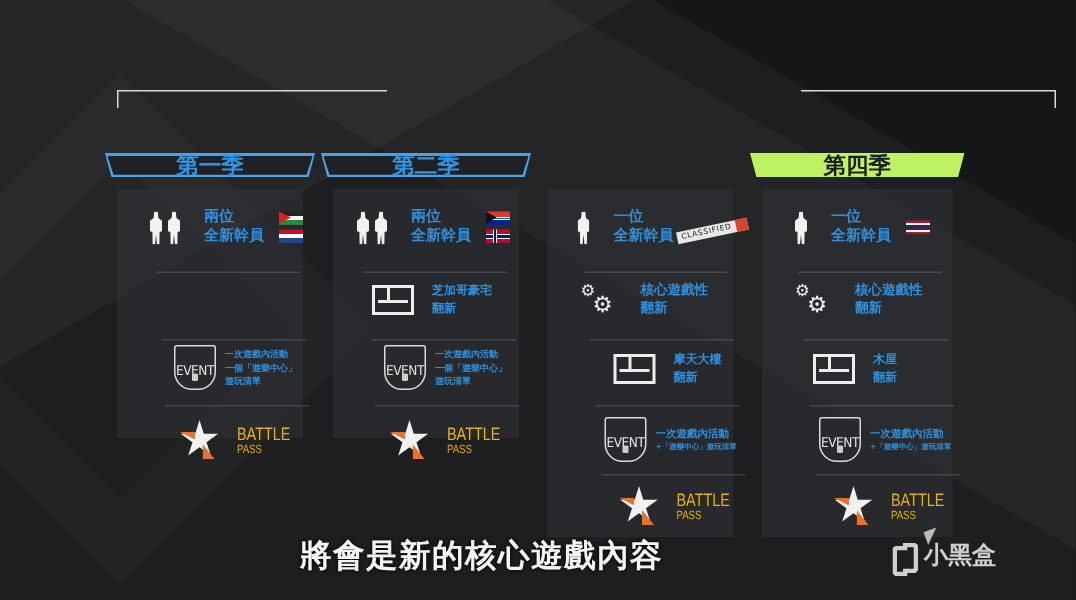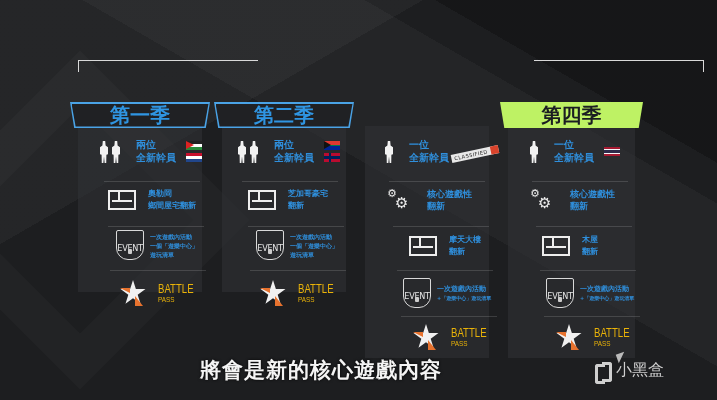--- a/index.html
+++ b/index.html
@@ -39,24 +39,24 @@
   }
   
   .col {
     position: absolute; top: 102px;
   }
   .col-body {
     position: absolute; left: 8px; right: 8px; top: 24px;
     background: rgba(50,51,54,0.55);
   }
   .col-head {
-    position: absolute; left: 0; top: 0; height: 26px; width: 100%;
+    position: absolute; left: 0; top: 0; height: 16px; width: 100%;
     clip-path: polygon(0 0, 100% 0, 97% 100%, 3% 100%);
     display: flex; align-items: center; justify-content: center;
-    font-size: 20px; font-weight: bold;
+    font-size: 15px; font-weight: bold;
   }
   .col-head.outline { background: #4aa3e6; }
   .col-head.outline::before {
     content: ""; position: absolute; inset: 1.5px;
     background: #202124;
     clip-path: polygon(0 0, 100% 0, 97% 100%, 3% 100%);
   }
   .col-head.outline span { position: relative; color: #2f95e2; }
   .col-head.filled-a { background: #1f8ee0; }
   .col-head.filled-b { background: #bef264; }
@@ -113,21 +113,21 @@
   }
   .bp-orange1 { position:absolute; left:0; top:8px; width:10px; height:5px; background:#e7722e; clip-path: polygon(0 0,100% 0,100% 100%); }
   .bp-orange2 { position:absolute; left:15px; top:16px; width:8px; height:10px; background:#e7722e; clip-path: polygon(0 0,100% 100%,0 100%); }
   .bp-text { color: #eab308; font-family: "Liberation Sans", sans-serif; }
   .bp-text .l1 { font-size: 12px; line-height: 12px; transform: scaleX(0.8); transform-origin: left; display:block; }
   .bp-text .l2 { font-size: 8px; line-height: 9px; transform: scaleX(0.8); transform-origin: left; display:block; }
   .subtitle {
     position: absolute; left: 200px; top: 356px; font-size: 21px; font-weight: bold; color: #f4f4f4;
     letter-spacing: 1px; text-shadow: 0 0 3px #000;
   }
-  .watermark { position: absolute; left: 595px; top: 360px; display: flex; align-items: center; gap: 4px; color: #cfcfcf; font-size: 16px; font-weight: normal; }
+  .watermark { position: absolute; left: 595px; top: 360px; display: flex; align-items: center; gap: 4px; color: #cfcfcf; font-size: 16px; font-weight: bold; }
   .wm-logo { width: 17px; height: 17px; position: relative; }
   .wm-logo::before { content:""; position:absolute; left:0; top:2px; width:7px; height:14px; border:3px solid #cfcfcf; border-right:none; border-radius:3px 0 0 3px; }
   .wm-logo::after { content:""; position:absolute; right:0; top:0; width:7px; height:14px; border:3px solid #cfcfcf; border-left:none; border-radius:0 3px 3px 0; }
   .cursor { position:absolute; left:617px; top:353px; width:0; height:0; border-left:9px solid #bbb; border-bottom:9px solid transparent; transform: rotate(-20deg); }
 </style>
 </head>
 <body>
 
 <div class="bg"></div>
 <div class="bg-chevron"></div>
@@ -152,27 +152,20 @@
       <div>兩位</div>
       <div>全新幹員</div>
     </div>
     <div style="margin-left:2px;">
       <span class="flag flag-jordan" style="margin-bottom:3px;"></span>
       <span class="flag flag-nl"></span>
     </div>
   </div>
   <div class="divider" style="top:79px; left:34px; width:96px;"></div>
 
-  <div class="row" style="top:86px; left:38px;">
-    <div class="map-icon"></div>
-    <div class="blue txt-xs" style="margin-left:12px; font-size:8px; line-height:12px;">
-      <div>奧勒岡</div>
-      <div>鄉間屋宅翻新</div>
-    </div>
-  </div>
   <div class="divider" style="top:124px; left:38px; width:96px;"></div>
 
   <div class="row" style="top:128px; left:46px;">
     <div class="event-icon">
         <span>EVENT</span>
       </div>
     <div class="blue txt-xxs" style="margin-left:6px;">
       <div>一次遊戲內活動</div>
       <div>一個「遊樂中心」</div>
       <div>遊玩清單</div>

